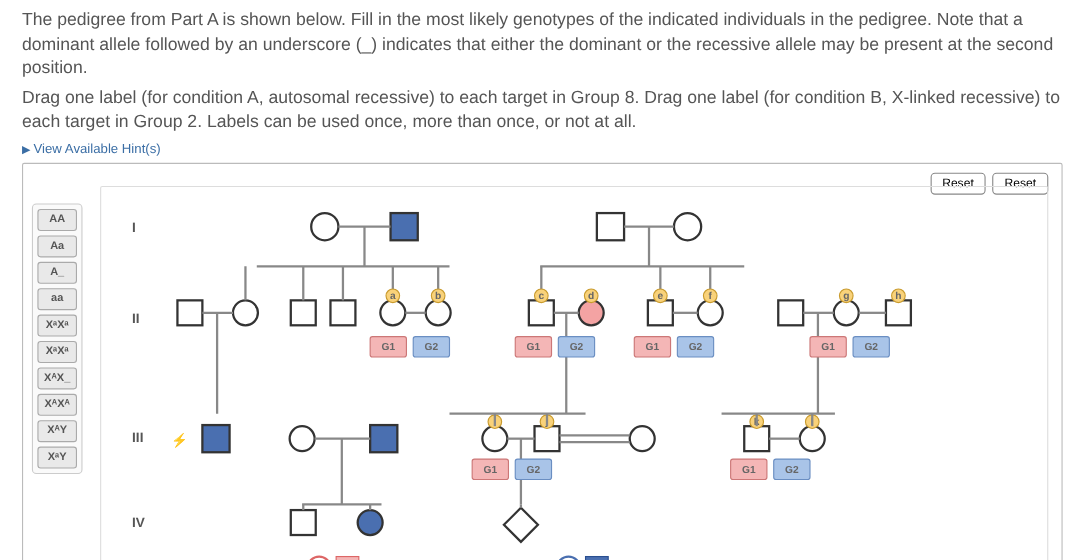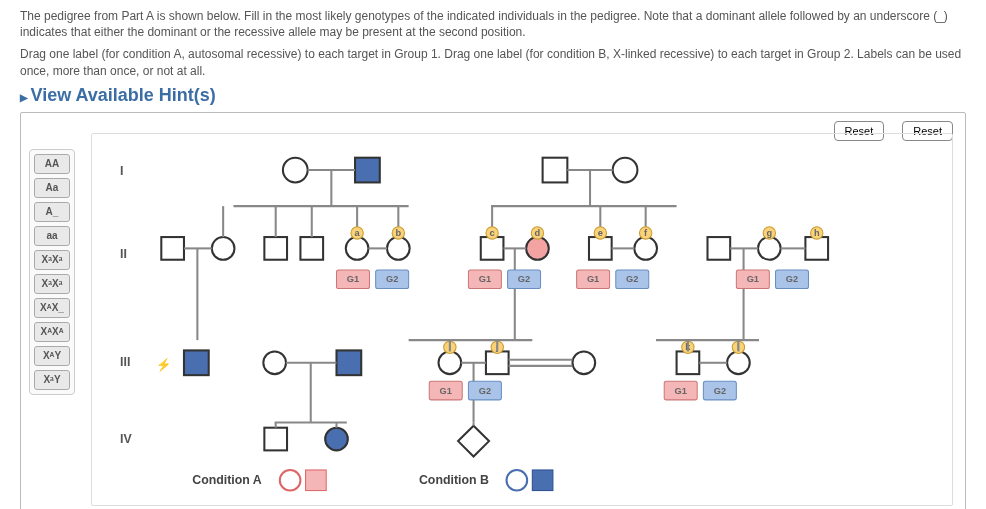--- a/index.html
+++ b/index.html
@@ -1,21 +1,21 @@
 <!DOCTYPE html>
 <html><head>
 <meta charset="utf-8">
 <style>
 *{box-sizing:border-box;margin:0;padding:0}
 body{font-family:Arial,Helvetica,sans-serif;font-size:12px;color:#333;background:#fff;width:986px;height:509px;padding:8px 20px;overflow:hidden}
-.intro{color:#555;line-height:1.35;margin-bottom:6px;font-size:12px}
-.hints{color:#3b6ea5;font-size:18px;font-weight:bold;cursor:pointer;margin-bottom:6px}
+.intro{color:#555;line-height:1.35;margin-bottom:6px;font-size:16px}
+.hints{color:#3b6ea5;font-size:12px;font-weight:normal;cursor:pointer;margin-bottom:6px}
 .hints::before{content:"▶ ";font-size:10px}
 .workarea{border:1px solid #bbb;border-radius:2px;padding:10px;position:relative;height:405px}
-.btnrow{position:absolute;top:8px;right:12px;display:flex;gap:18px}
+.btnrow{position:absolute;top:8px;right:12px;display:flex;gap:6px}
 .btn{border:1px solid #888;border-radius:4px;padding:3px 10px;background:#fff;font-size:11px;cursor:pointer}
 .palette{position:absolute;left:8px;top:36px;width:46px;border:1px solid #ccc;border-radius:4px;padding:4px;display:flex;flex-direction:column;gap:4px;background:#fafafa}
 .chip{border:1px solid #aaa;border-radius:3px;height:20px;display:flex;align-items:center;justify-content:center;font-size:10px;font-weight:bold;color:#555;background:#e9e9e9;cursor:grab}
 .canvas{position:absolute;left:70px;top:20px;right:12px;bottom:10px;border:1px solid #ddd;border-radius:2px}
 svg{width:100%;height:100%}
 .tgt{fill:#f4b6b6;stroke:#c77}
 .tgt2{fill:#a9c4e8;stroke:#6a8ec2}
 .lbltag{fill:#f9d27a;stroke:#c99b2e}
 .male{fill:#fff;stroke:#333;stroke-width:2}
 .female{fill:#fff;stroke:#333;stroke-width:2}
@@ -24,21 +24,21 @@
 .line{stroke:#888;stroke-width:2;fill:none}
 .dbl{stroke:#888;stroke-width:2;fill:none}
 .gen{font-size:12px;font-weight:bold;fill:#555}
 .tt{font-size:9px;fill:#666;text-anchor:middle;font-weight:bold}
 .legend{font-size:12px;font-weight:bold;fill:#444}
 </style>
 </head>
 <body>
 
 <p class="intro">The pedigree from Part A is shown below. Fill in the most likely genotypes of the indicated individuals in the pedigree. Note that a dominant allele followed by an underscore (_) indicates that either the dominant or the recessive allele may be present at the second position.</p>
-<p class="intro">Drag one label (for condition A, autosomal recessive) to each target in Group 1. Drag one label (for condition B, X-linked recessive) to each target in Group 2. Labels can be used once, more than once, or not at all.</p>
+<p class="intro">Drag one label (for condition A, autosomal recessive) to each target in Group 8. Drag one label (for condition B, X-linked recessive) to each target in Group 2. Labels can be used once, more than once, or not at all.</p>
 <div class="hints">View Available Hint(s)</div>
 
 <div class="workarea">
 
   <div class="btnrow">
     <button class="btn">Reset</button>
     <button class="btn">Reset</button>
   </div>
 
   <div class="palette">

